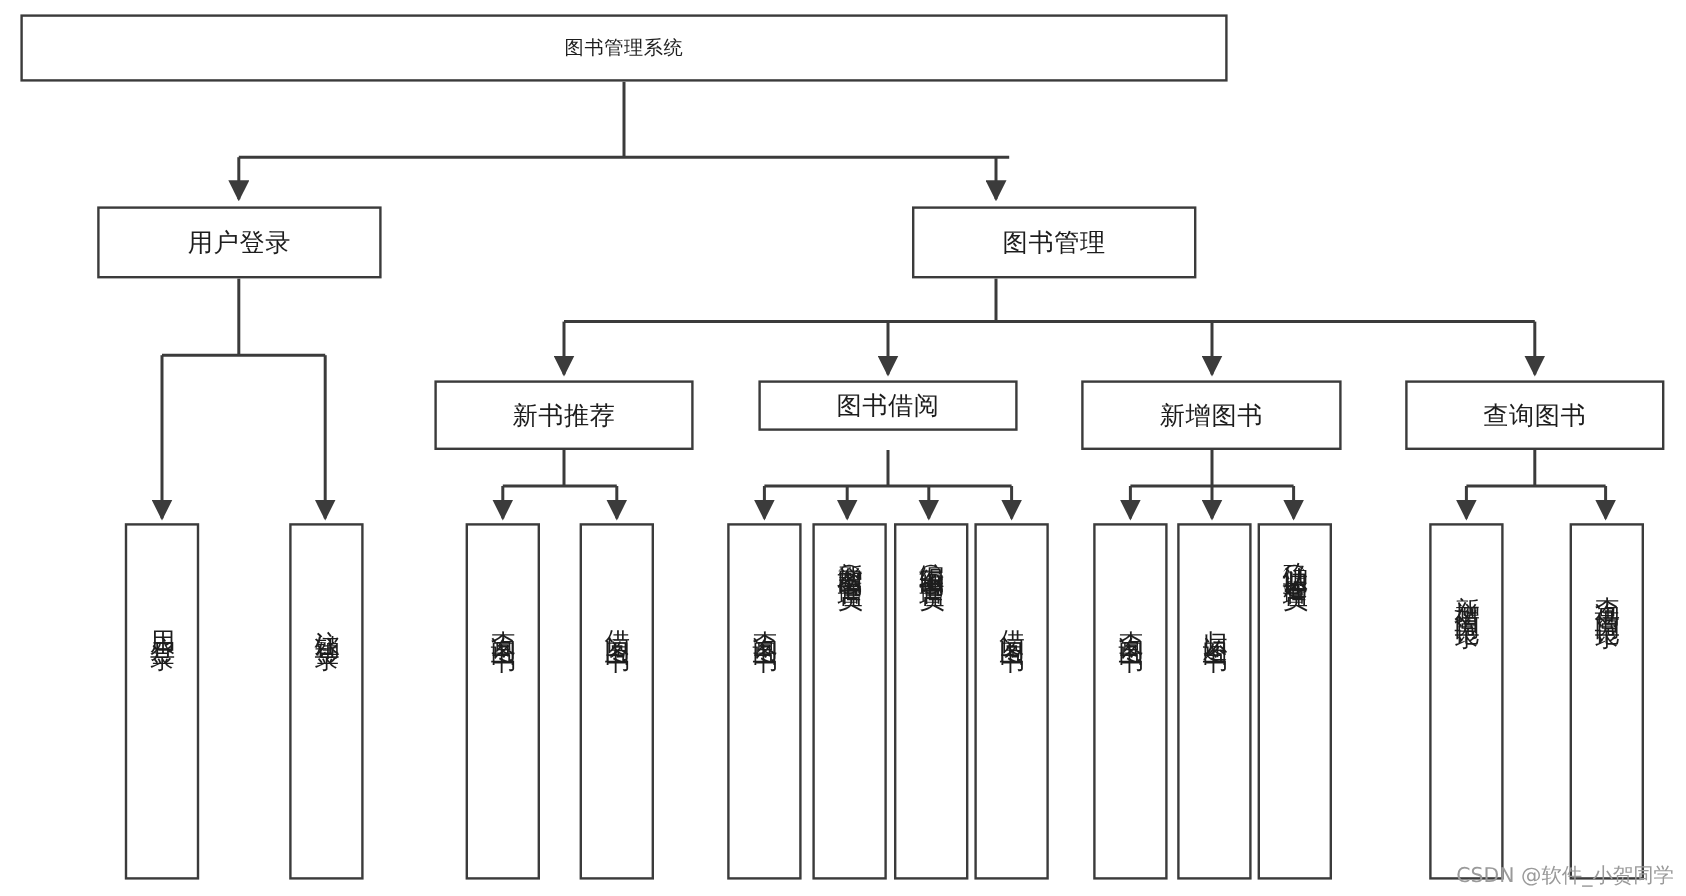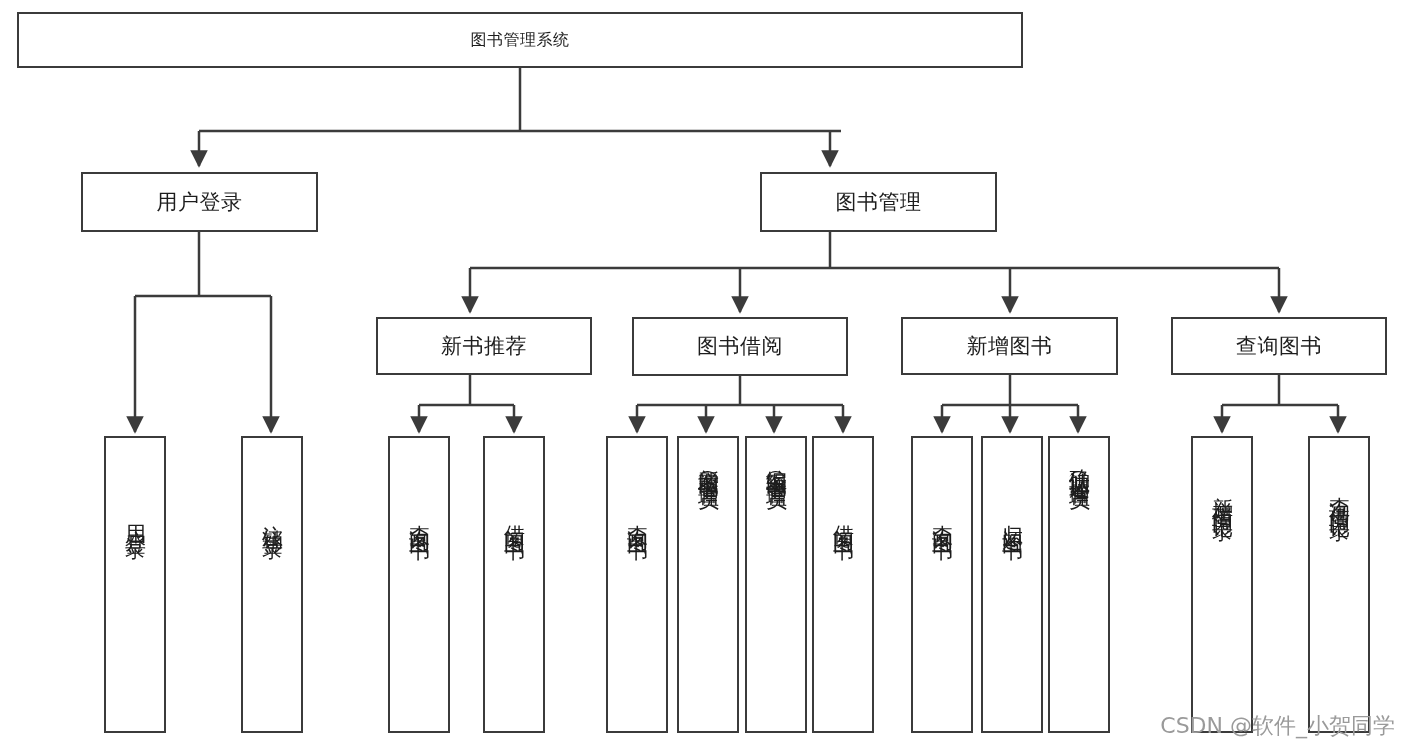--- a/index.html
+++ b/index.html
@@ -69,21 +69,21 @@
   .node.vert.mid .lbl {
     padding-top: 56px;
   }
   .node.vert.midhi .lbl {
     padding-top: 28px;
   }
   #watermark {
     position: absolute;
     right: 10px;
     bottom: 6px;
-    font-size: 22px;
+    font-size: 17px;
     color: #9a9a9a;
     white-space: nowrap;
     user-select: none;
   }
 </style>
 </head>
 <body>
 
 <div id="canvas">
 
@@ -143,25 +143,25 @@
   </div>
 
   <div class="node horiz" id="node-user-login" style="left:81px; top:172px; width:237px; height:60px;">
     <span class="lbl">用户登录</span>
   </div>
 
   <div class="node horiz" id="node-book-manage" style="left:712px; top:172px; width:237px; height:60px;margin-left:48px;">
     <span class="lbl">图书管理</span>
   </div>
 
-  <div class="node horiz" id="node-new-book-rec" style="left:362px; top:317px; width:216px; height:58px;margin-left:14px;">
+  <div class="node horiz" id="node-new-book-rec" style="left:362px; top:317px; width:216px; height:58px;">
     <span class="lbl">新书推荐</span>
   </div>
 
-  <div class="node horiz" id="node-book-borrow" style="left:632px; top:317px; width:216px; height:59px;justify-content:center;">
+  <div class="node horiz" id="node-book-borrow" style="left:632px; top:317px; width:216px; height:42px;justify-content:center;">
     <span class="lbl">图书借阅</span>
   </div>
 
   <div class="node horiz" id="node-current-borrow" style="left:901px; top:317px; width:217px; height:58px;">
     <span class="lbl">新增图书</span>
   </div>
 
   <div class="node horiz" id="node-borrow-record" style="left:1171px; top:317px; width:216px; height:58px;">
     <span class="lbl">查询图书</span>
   </div>

